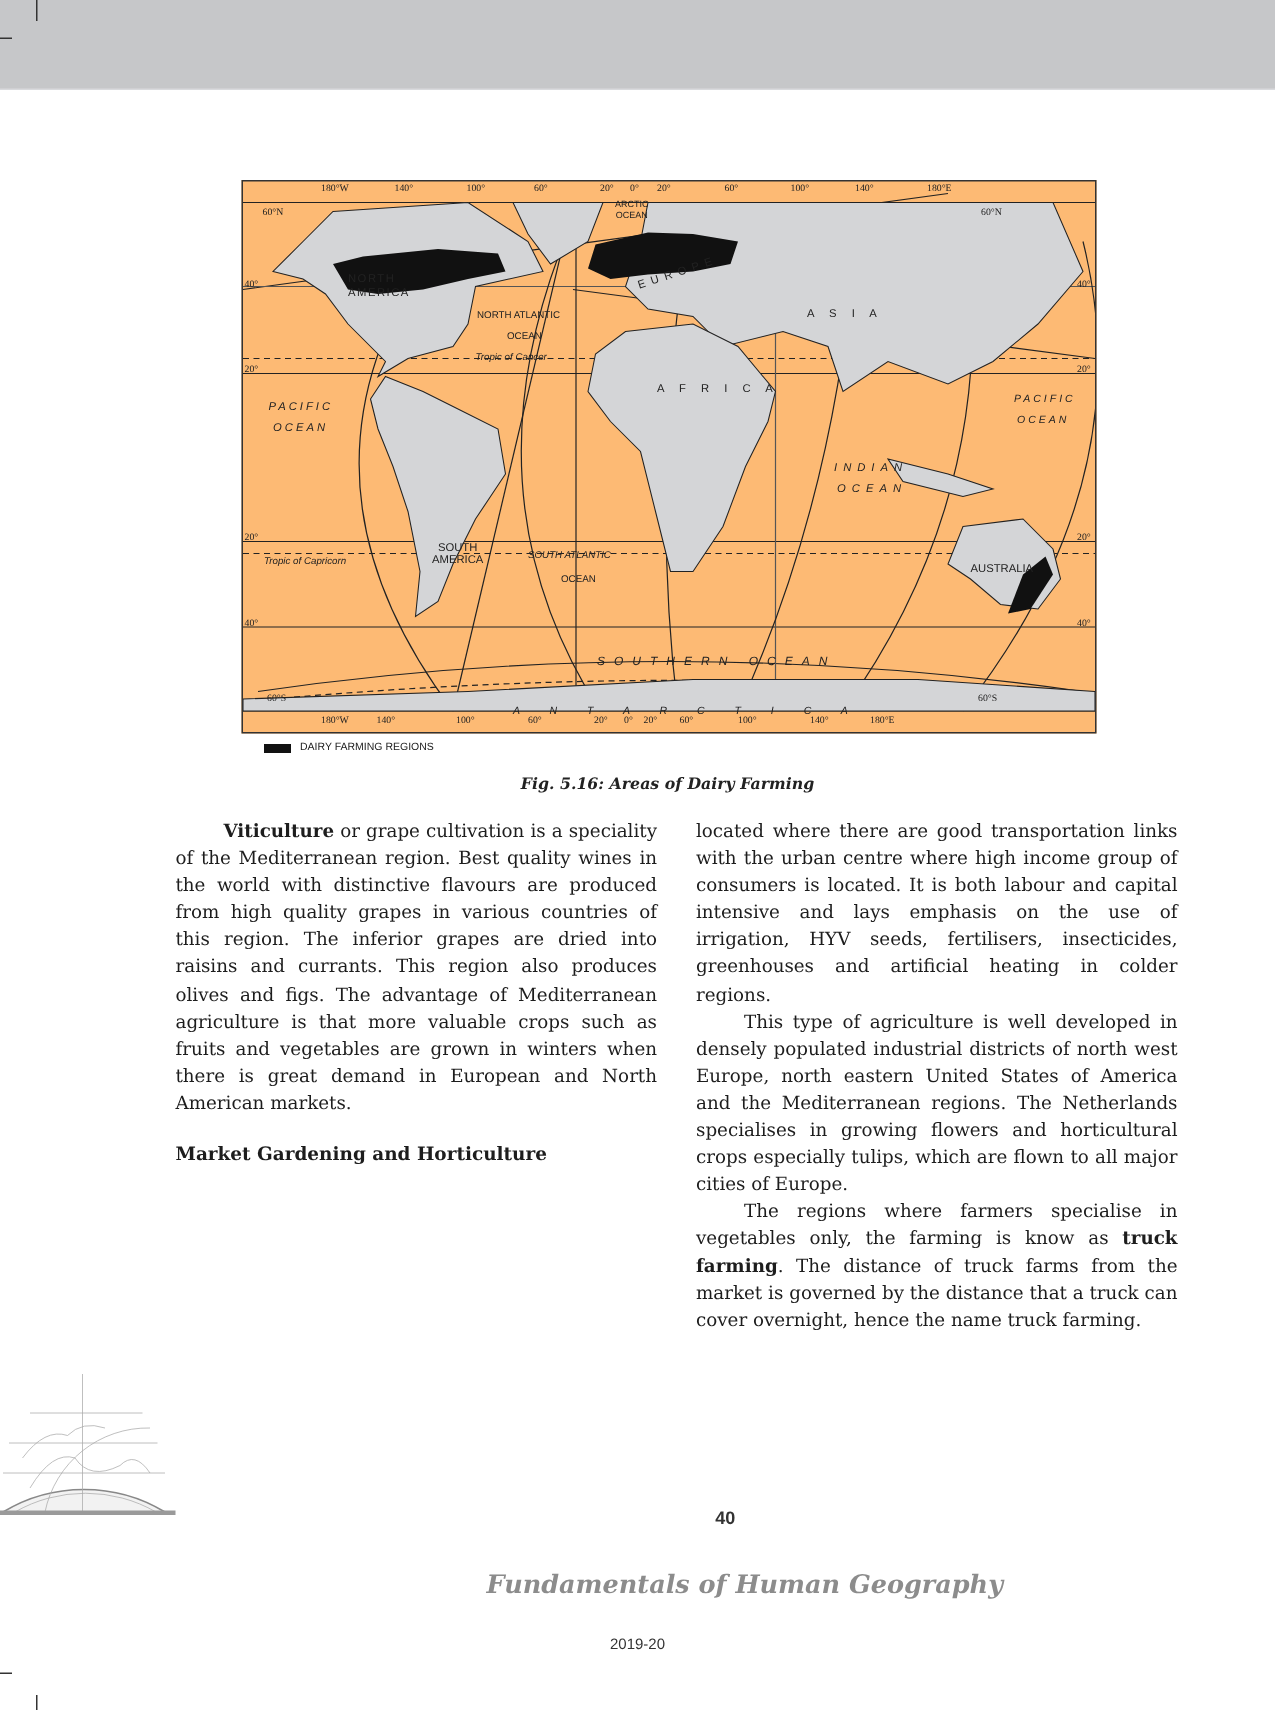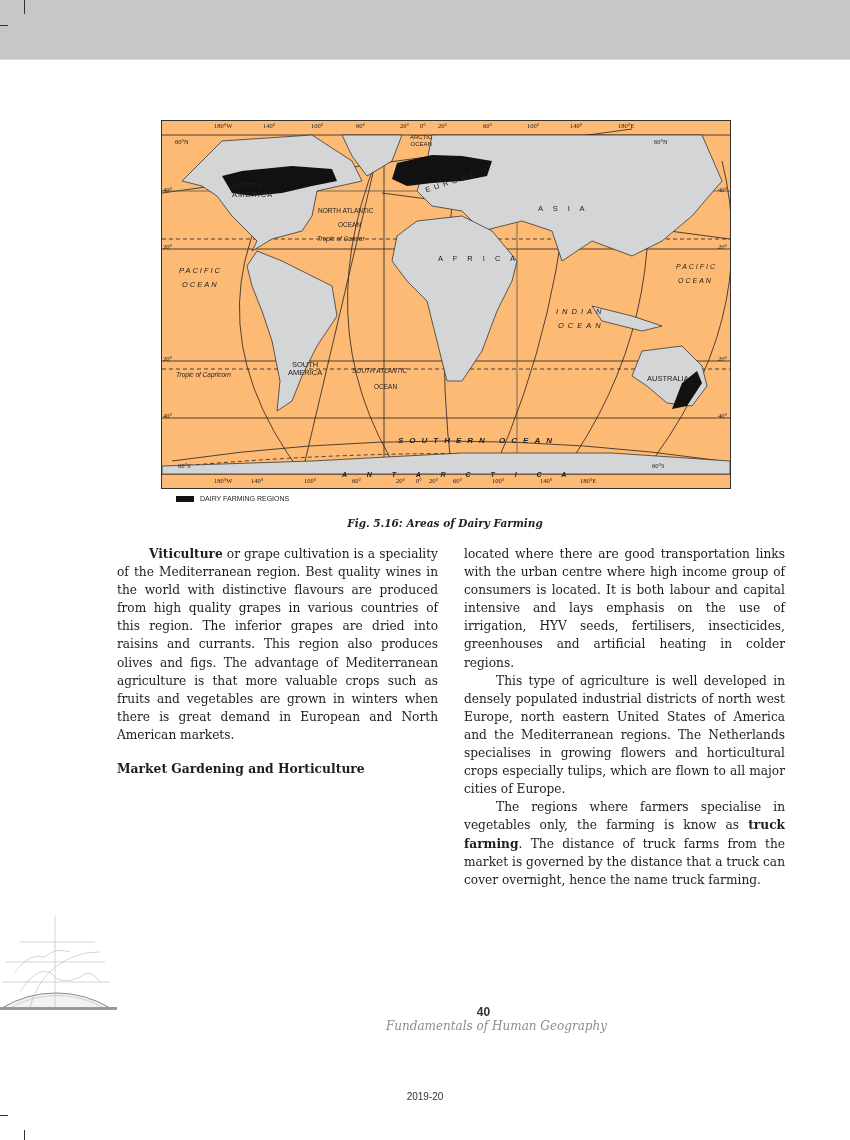--- a/index.html
+++ b/index.html
@@ -15,21 +15,21 @@
   .map-frame {
     position: absolute; left: 161px; top: 120px; width: 568px; height: 367px;
     border: 1.5px solid #333; background: #fdba74; overflow: hidden;
   }
   .map-frame svg { position: absolute; left: 0; top: 0; }
   .map-label {
     position: absolute; font-family: "Liberation Sans", sans-serif;
     font-size: 7.5px; color: #222; letter-spacing: 0.5px; white-space: nowrap;
   }
   .map-label.ocean { font-style: italic; letter-spacing: 2px; }
-  .map-label.big-ocean { font-style: italic; letter-spacing: 6px; font-size: 8px; font-weight: bold; }
+  .map-label.big-ocean { font-style: italic; letter-spacing: 6px; font-size: 8px; }
   .map-label.cont { letter-spacing: 4px; font-size: 7.5px; }
   .map-label.small { font-size: 6.5px; font-style: italic; letter-spacing: 0; }
   .tick-label {
     position: absolute; font-family: "Liberation Serif", serif;
     font-size: 6.5px; color: #222; white-space: nowrap;
   }
   .legend {
     position: absolute; left: 176px; top: 495px; display: flex; align-items: center; gap: 6px;
   }
   .legend-swatch { width: 18px; height: 6px; background: #111; }
@@ -51,22 +51,22 @@
     font-family: "DejaVu Serif", serif; font-weight: bold; font-size: 12.3px;
     margin-top: 16px !important; margin-bottom: 6px !important; text-align: left;
   }
   b { font-weight: bold; }
   .footer {
     position: absolute; left: 117px; top: 1005px; width: 733px; height: 16px;
     display: flex; align-items: center; flex-direction: column;
   }
   .page-no { font-family: "Liberation Sans", sans-serif; font-weight: bold; font-size: 12px; color: #333; }
   .book-title {
-    margin-left: 26px; font-family: "DejaVu Serif", serif; font-style: italic; font-weight: normal;
-    font-size: 12px; color: #8c8c8c; white-space: nowrap;
+    margin-left: 26px; font-family: "DejaVu Serif", serif; font-style: italic; font-weight: bold;
+    font-size: 17px; color: #8c8c8c; white-space: nowrap; margin-top: 28px;
   }
   .footer-rule { flex: 1; height: 3px; background: #9a9a9a; margin-left: 6px; margin-top: 8px; }
   .globe-deco { position: absolute; left: 0; top: 912px; width: 112px; height: 98px; }
   .globe-bar { position: absolute; left: 0; top: 1007px; width: 117px; height: 3px; background: #9a9a9a; }
   .year {
     position: absolute; left: 0; width: 850px; top: 1091px; text-align: center;
     font-family: "Liberation Sans", sans-serif; font-size: 10px; color: #333;
   }
 </style>
 </head>

